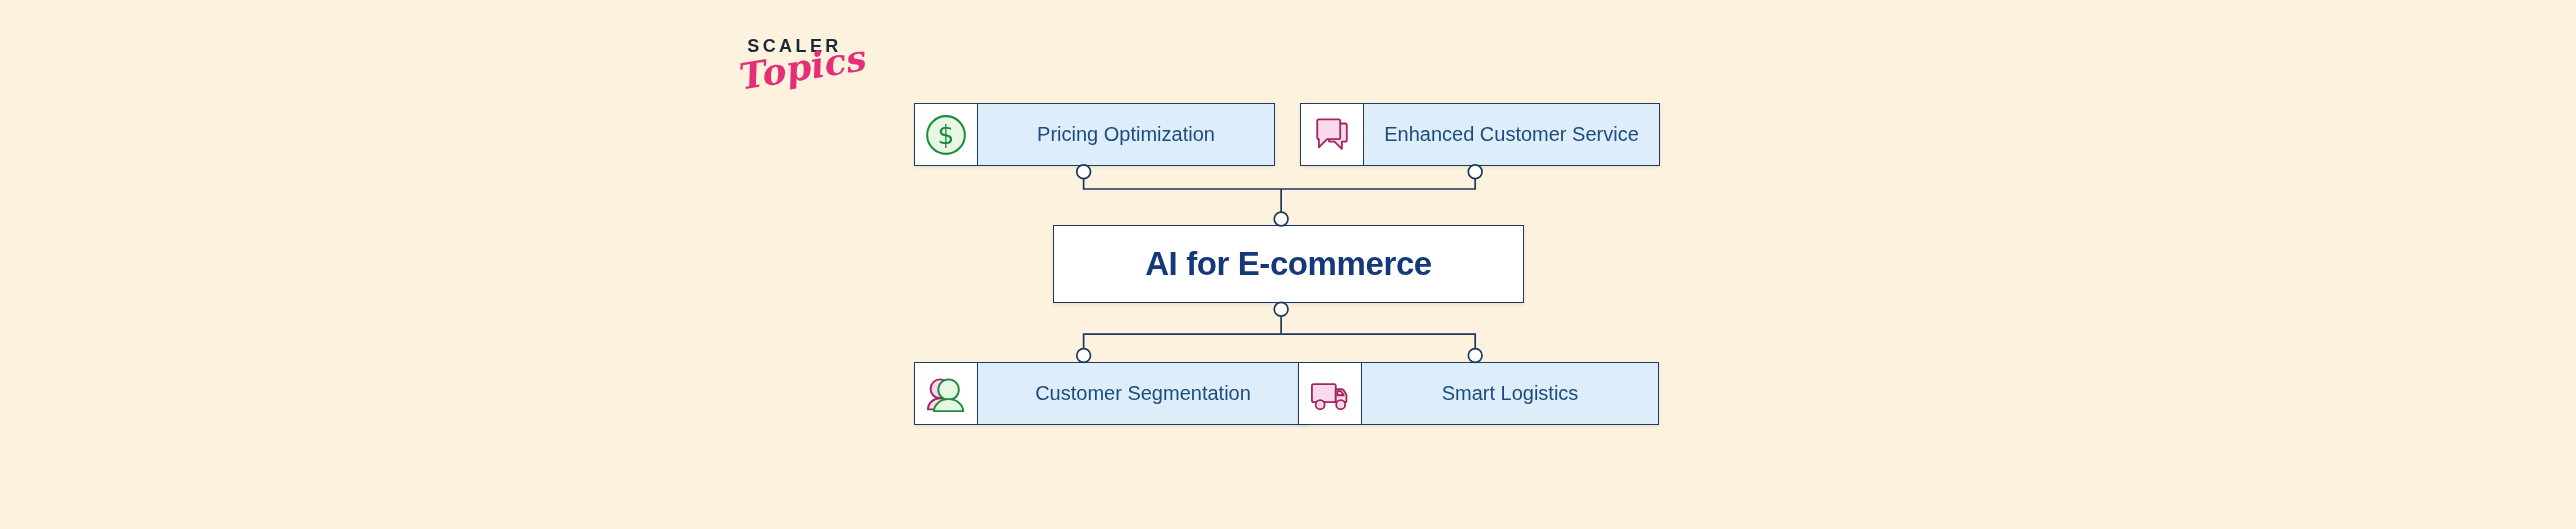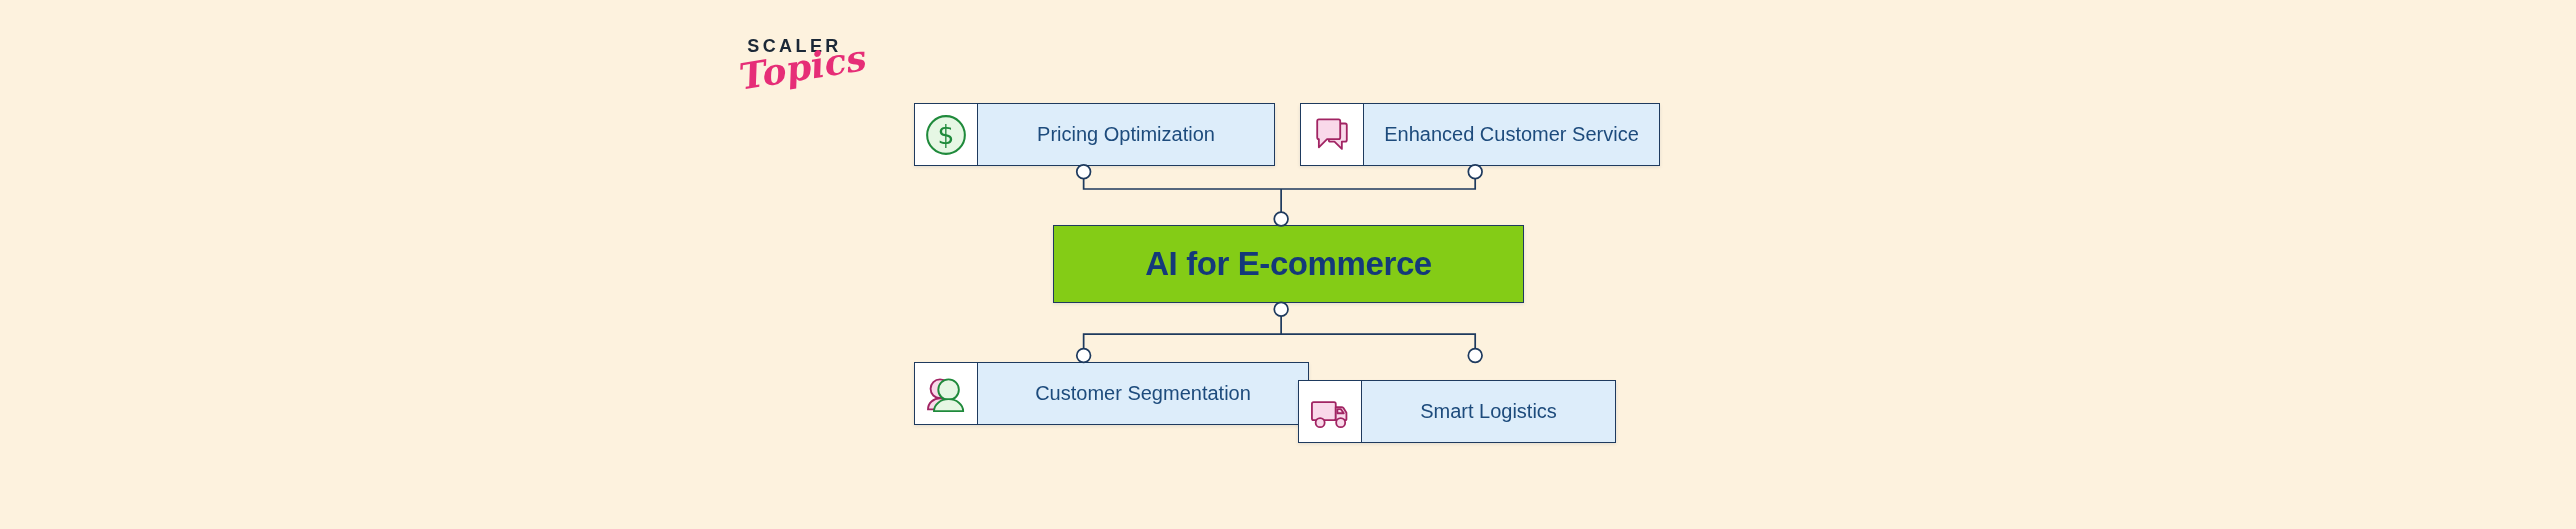--- a/index.html
+++ b/index.html
@@ -47,25 +47,25 @@
     border-right: 1.7px solid #1e3a5e;
     display: flex; align-items: center; justify-content: center;
   }
   .label-cell {
     flex: 1; display: flex; align-items: center; justify-content: center;
     color: #1d4b7c; font-size: 20px; white-space: nowrap;
   }
   #node-pricing      { left: 914px; top: 103px; width: 361px; height: 63px; }
   #node-enhanced     { left: 1300px; top: 103px; width: 360px; height: 63px; }
   #node-segmentation { left: 914px; top: 362px; width: 395px; height: 63px; }
-  #node-logistics    { left: 1298px; top: 380px; width: 318px; height: 63px; }
+  #node-logistics    { left: 1298px; top: 362px; width: 361px; height: 63px; }
 
   #node-central {
     left: 1053px; top: 225px; width: 471px; height: 78px;
-    background: #84cc16;
+    background: #ffffff;
     display: flex; align-items: center; justify-content: center;
   }
   .central-label {
     font-weight: bold; font-size: 33px; letter-spacing: -0.4px;
     color: #14397a; white-space: nowrap;
   }
 
   
   .connectors {
     position: absolute; left: 0; top: 0;

